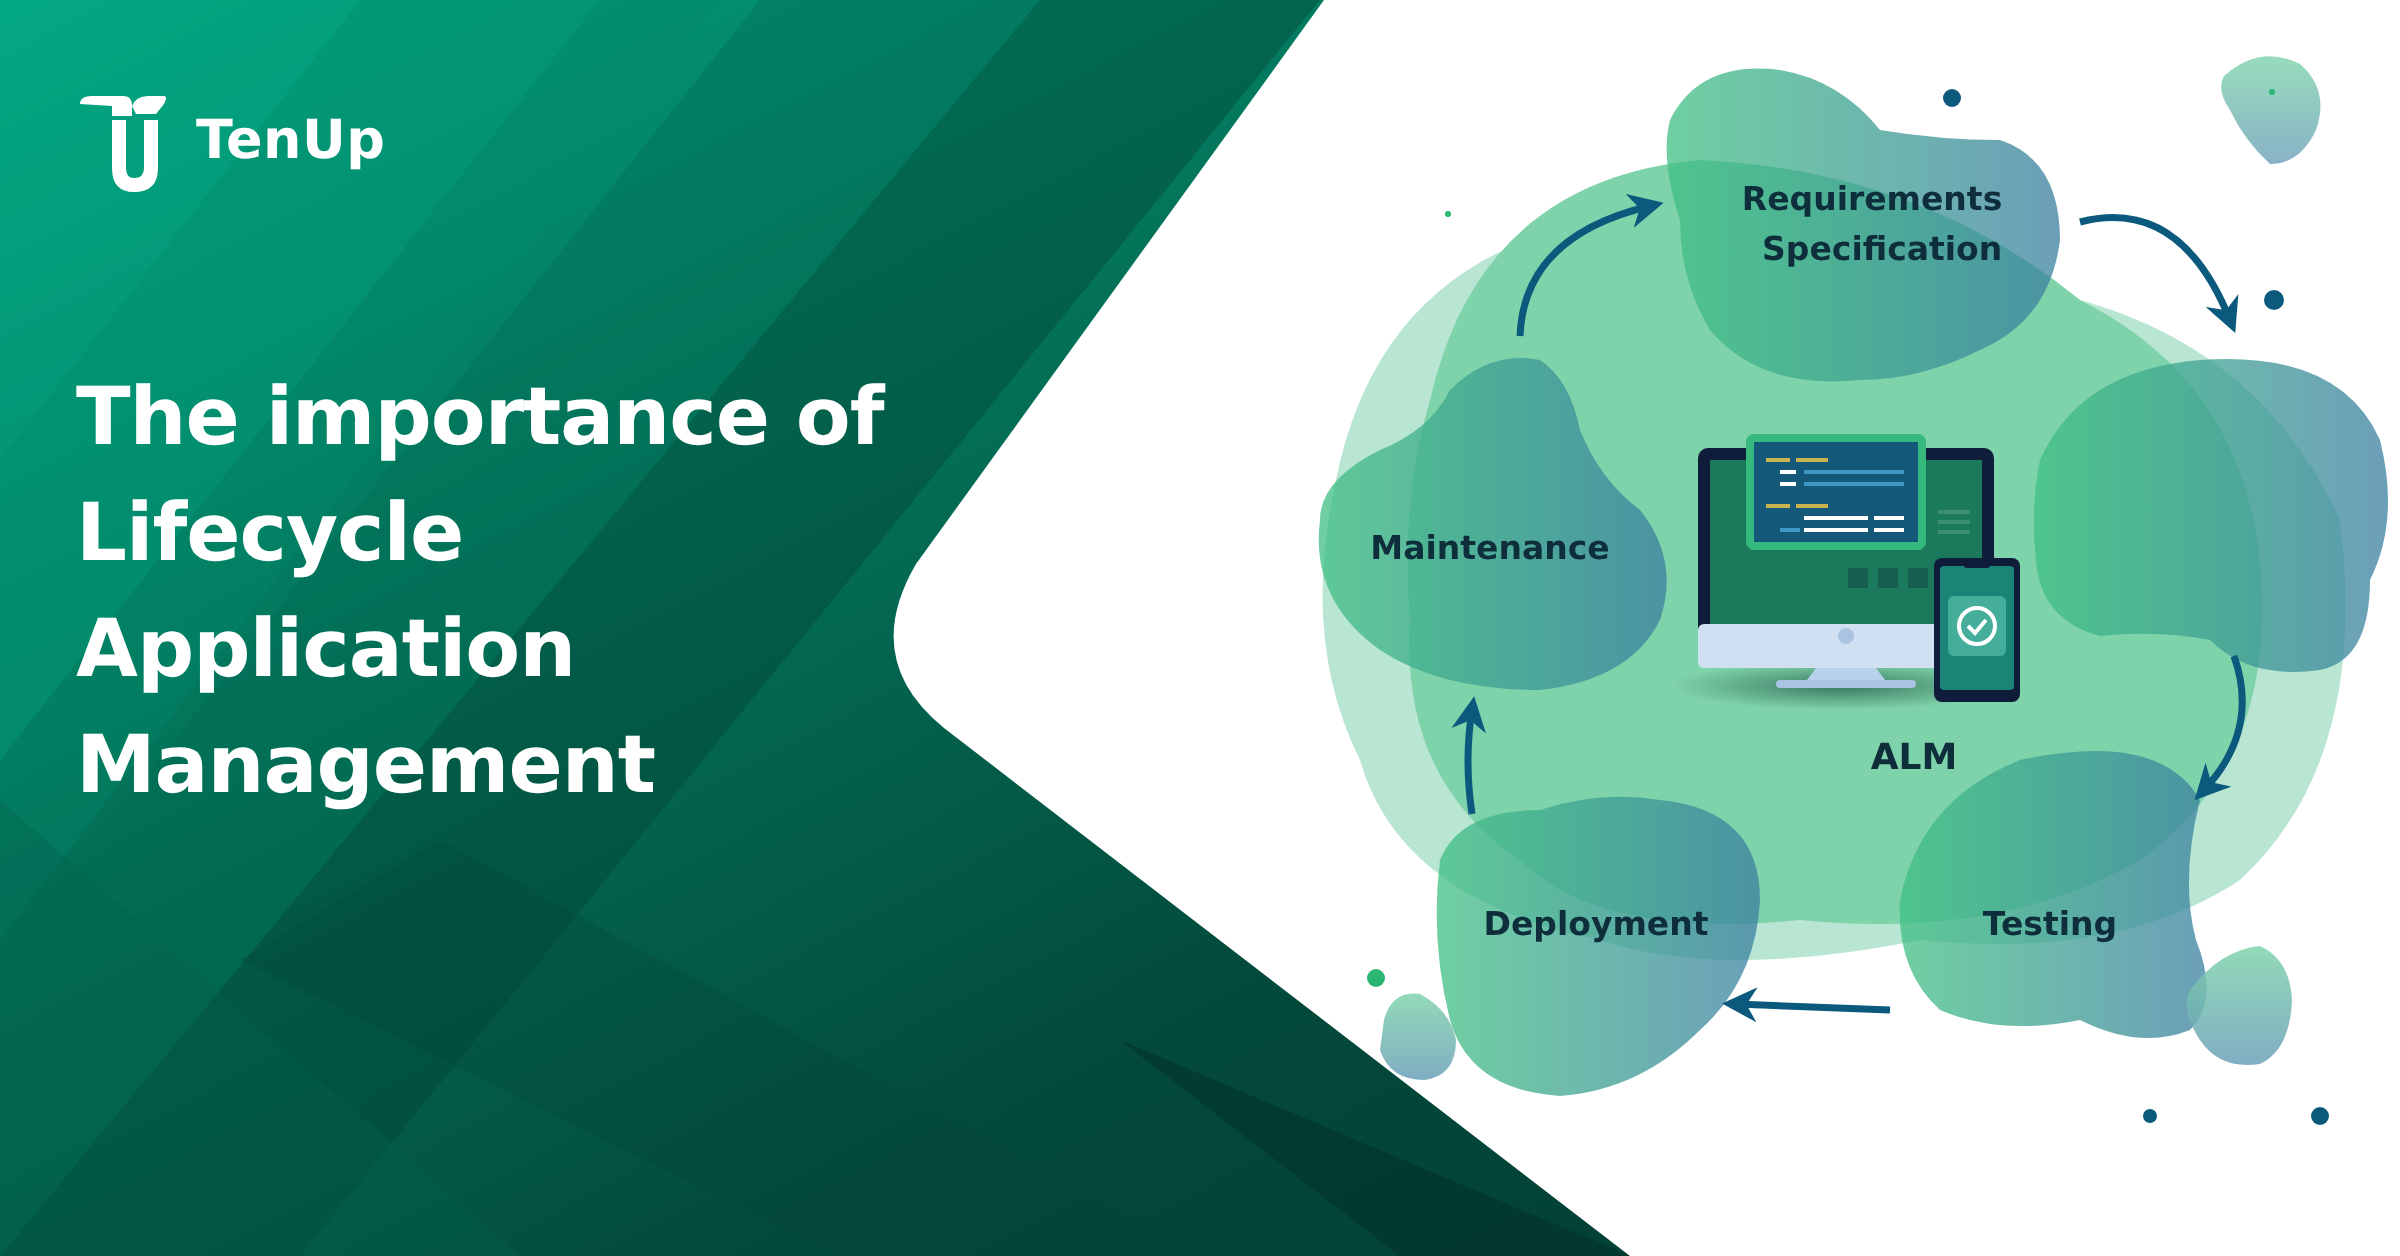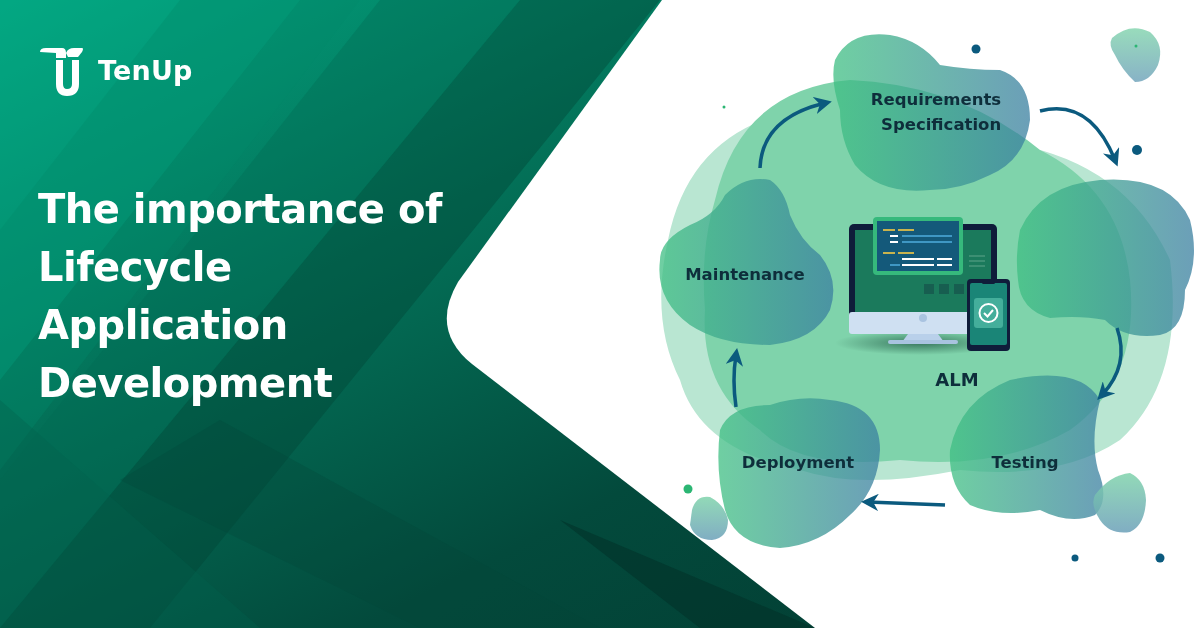--- a/index.html
+++ b/index.html
@@ -46,21 +46,21 @@
       <path d="M28 9 Q30 4 36 4 L44 4 Q46 4 44 8 L40 13 L30 13 Z" fill="#ffffff"></path>
       <path d="M18 16 L25 16 L25 40 Q25 45 29 45 Q34 45 34 40 L34 16 L41 16 L41 40 Q41 52 29 52 Q18 52 18 40 Z" fill="#ffffff"></path>
     </svg>
     <span class="logo-text">TenUp</span>
   </div>
 
   <div class="headline">
     <span>The importance of</span>
     <span>Lifecycle</span>
     <span>Application</span>
-    <span>Development</span>
+    <span>Management</span>
   </div>
 
   <svg class="diagram" width="1200" height="628" viewBox="0 0 1200 628">
     <defs>
       <linearGradient id="blobG" x1="0" y1="0" x2="1" y2="0">
         <stop offset="0" stop-color="#3fbf83" stop-opacity="0.75"></stop>
         <stop offset="1" stop-color="#3a7fa0" stop-opacity="0.75"></stop>
       </linearGradient>
       <linearGradient id="blobV" x1="0" y1="0" x2="0" y2="1">
         <stop offset="0" stop-color="#7fd3ab"></stop>

